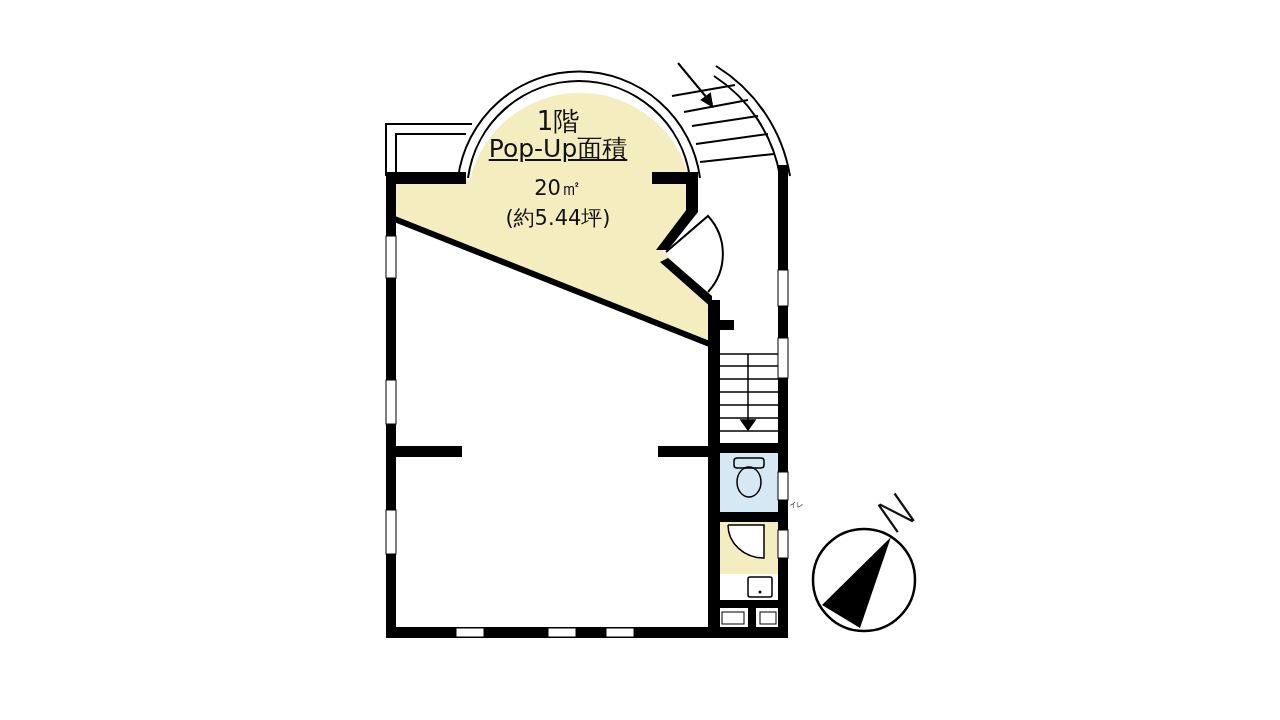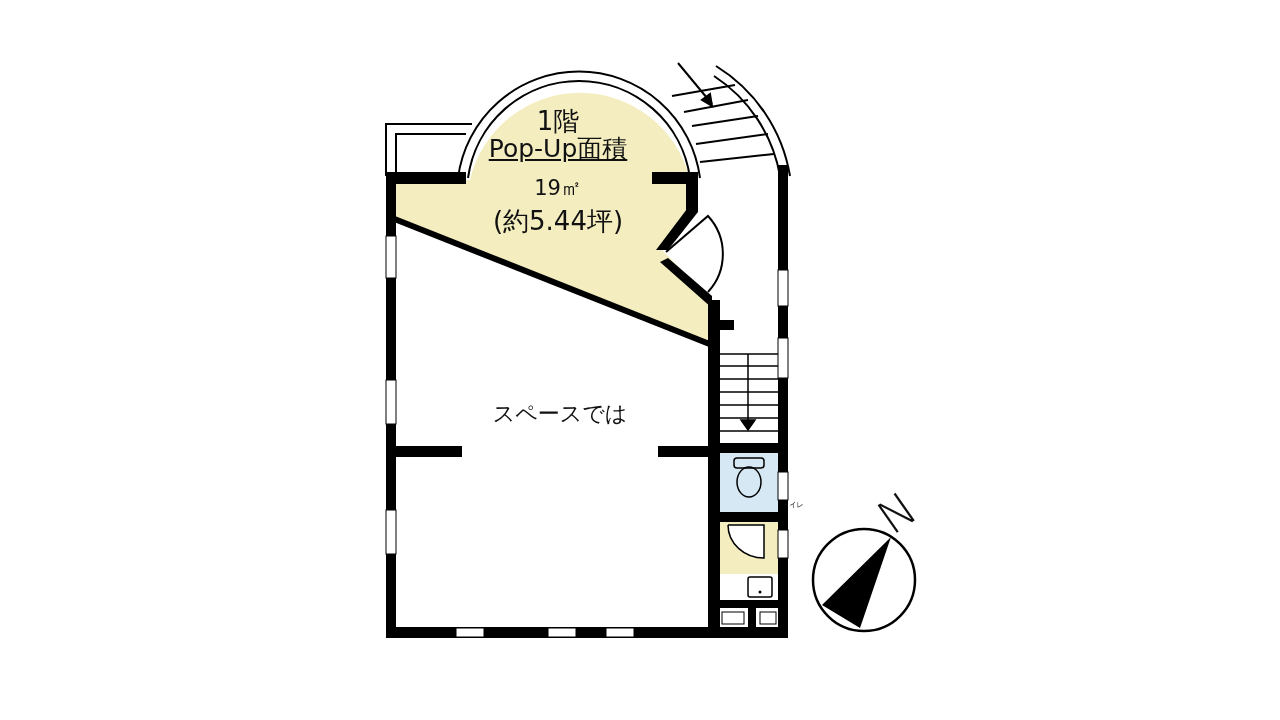--- a/index.html
+++ b/index.html
@@ -5,21 +5,21 @@
   html, body { margin: 0; padding: 0; background: #ffffff; }
   body { width: 1280px; height: 720px; position: relative; overflow: hidden;
          font-family: "Liberation Sans", "DejaVu Sans", sans-serif; }
   #plan { position: absolute; left: 0; top: 0; width: 1280px; height: 720px; }
   .lbl { position: absolute; color: #111; text-align: center; white-space: nowrap;
          font-family: "DejaVu Sans", "Liberation Sans", sans-serif; }
   .popup-title { left: 470px; width: 176px; }
   .l1 { top: 104px; font-size: 26px; }
   .l2 { top: 132px; font-size: 25px; text-decoration: underline; }
   .l3 { top: 174px; font-size: 21px; }
-  .l4 { top: 204px; font-size: 26px; }
+  .l4 { top: 204px; font-size: 21px; }
   .notspace { left: 440px; width: 240px; font-size: 22px; line-height: 31px; top: 398px; }
   .toilet-lbl { left: 776px; width: 34px; top: 500px; font-size: 7px; }
   .north { left: 880px; top: 486px; font-size: 46px; transform: rotate(-35deg);
            font-family: "DejaVu Sans", sans-serif; font-weight: 300; }
 </style>
 </head>
 <body>
 
 <svg id="plan" viewBox="0 0 1280 720" xmlns="http://www.w3.org/2000/svg">
 
@@ -121,21 +121,20 @@
   </g>
 
   <g>
     <circle cx="864" cy="580" r="51" fill="#fff" stroke="#000" stroke-width="2.5"></circle>
     <polygon points="891,537 822,605 860,628" fill="#000"></polygon>
   </g>
 </svg>
 
 <div class="lbl popup-title l1">1階</div>
 <div class="lbl popup-title l2">Pop-Up面積</div>
-<div class="lbl popup-title l3">19㎡</div>
+<div class="lbl popup-title l3">20㎡</div>
 <div class="lbl popup-title l4">(約5.44坪)</div>
 
 <div class="lbl notspace">
-  <div>スペースでは</div>
 </div>
 
 <div class="lbl toilet-lbl">トイレ</div>
 <div class="lbl north">N</div>
 
 </body></html>

